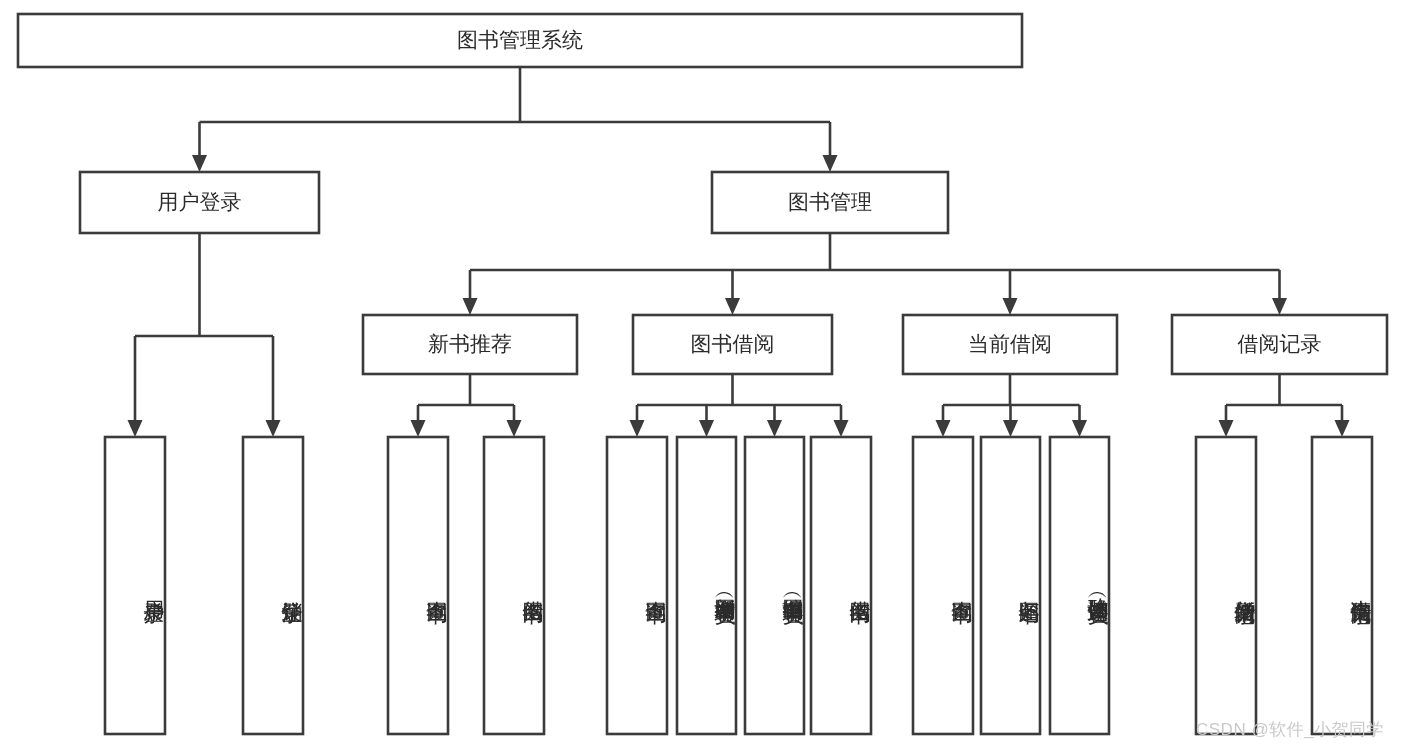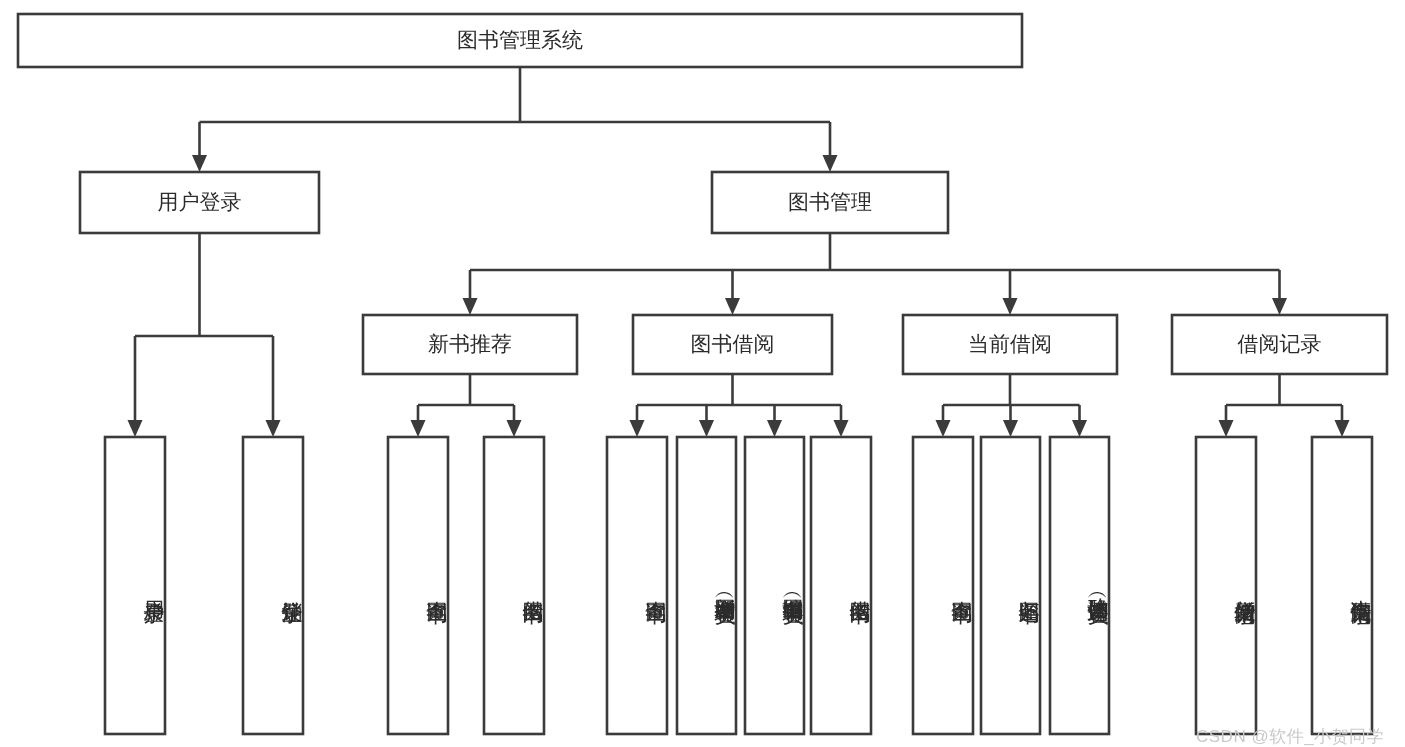--- a/index.html
+++ b/index.html
@@ -65,21 +65,20 @@
     text-align: center;
     pointer-events: none;
   }
   .watermark {
     position: absolute;
     font-family: "Liberation Sans", sans-serif;
     font-size: 17px;
     color: #c9c9c9;
     white-space: nowrap;
     letter-spacing: 0.5px;
-    margin-top: 7px;
   }
 </style>
 </head>
 <body>
 
 <div id="diagram-root">
   <svg class="diagram-canvas" viewBox="0 0 1405 747">
     <g id="connectors-layer">
         <line x1="520" y1="67" x2="520" y2="122" class="connector"></line>
         <line x1="199.5" y1="122" x2="830" y2="122" class="connector"></line>

